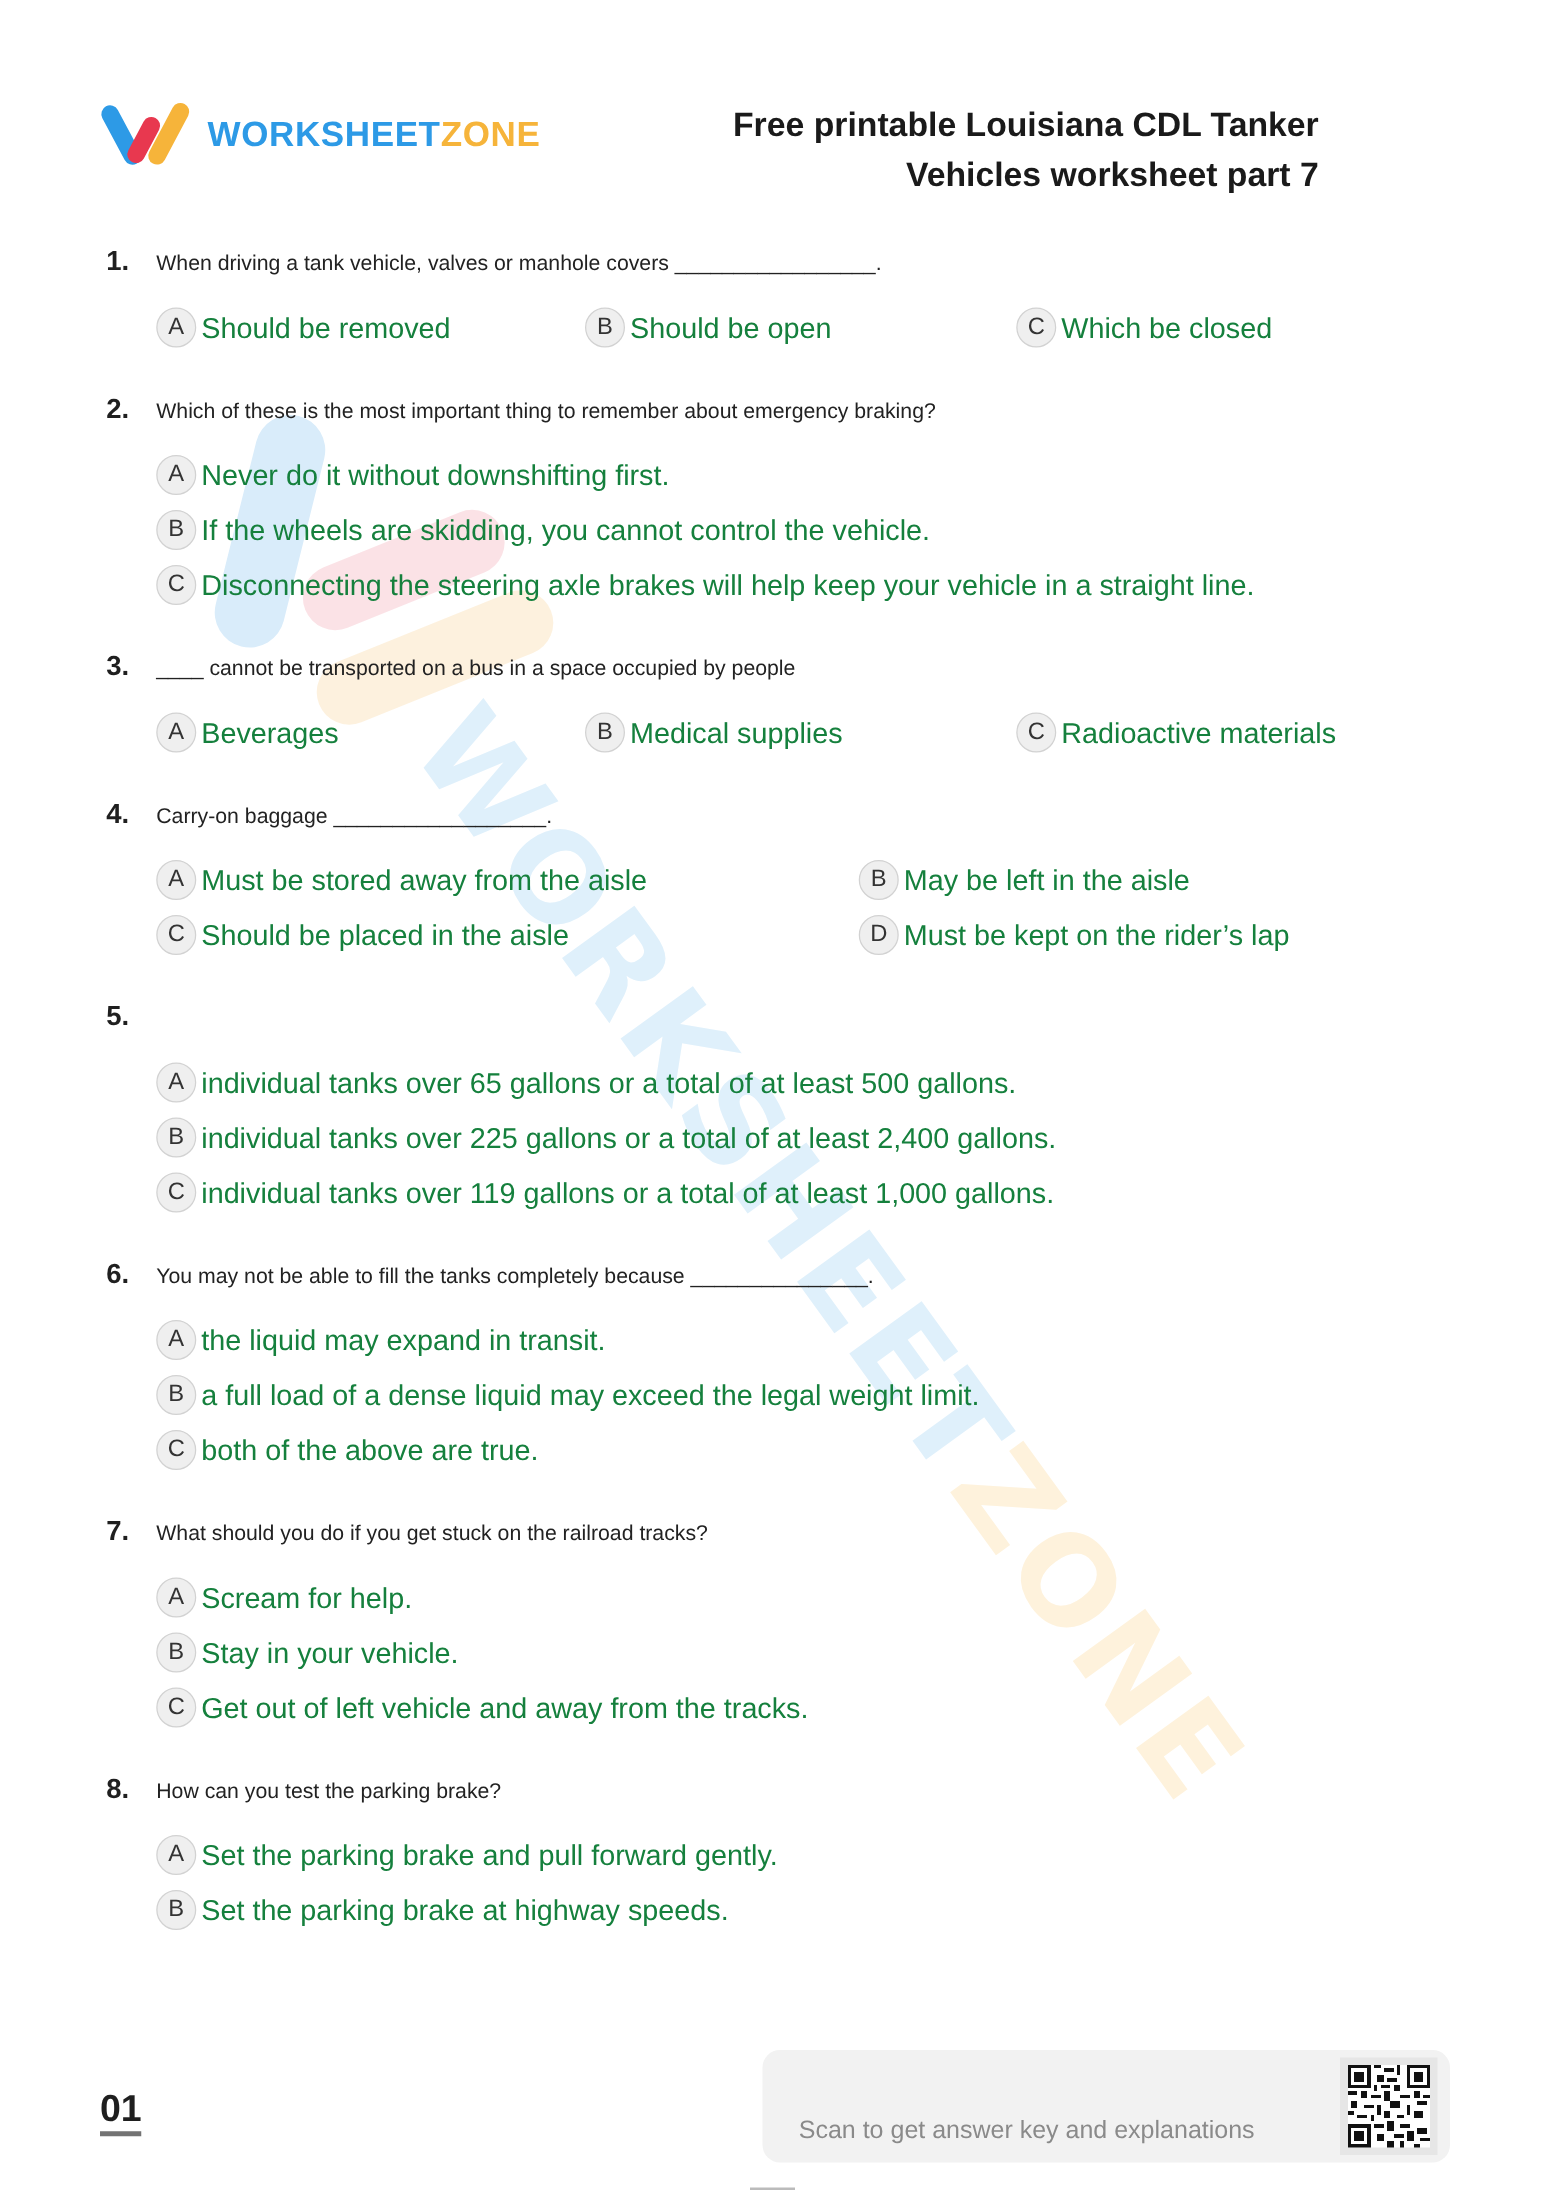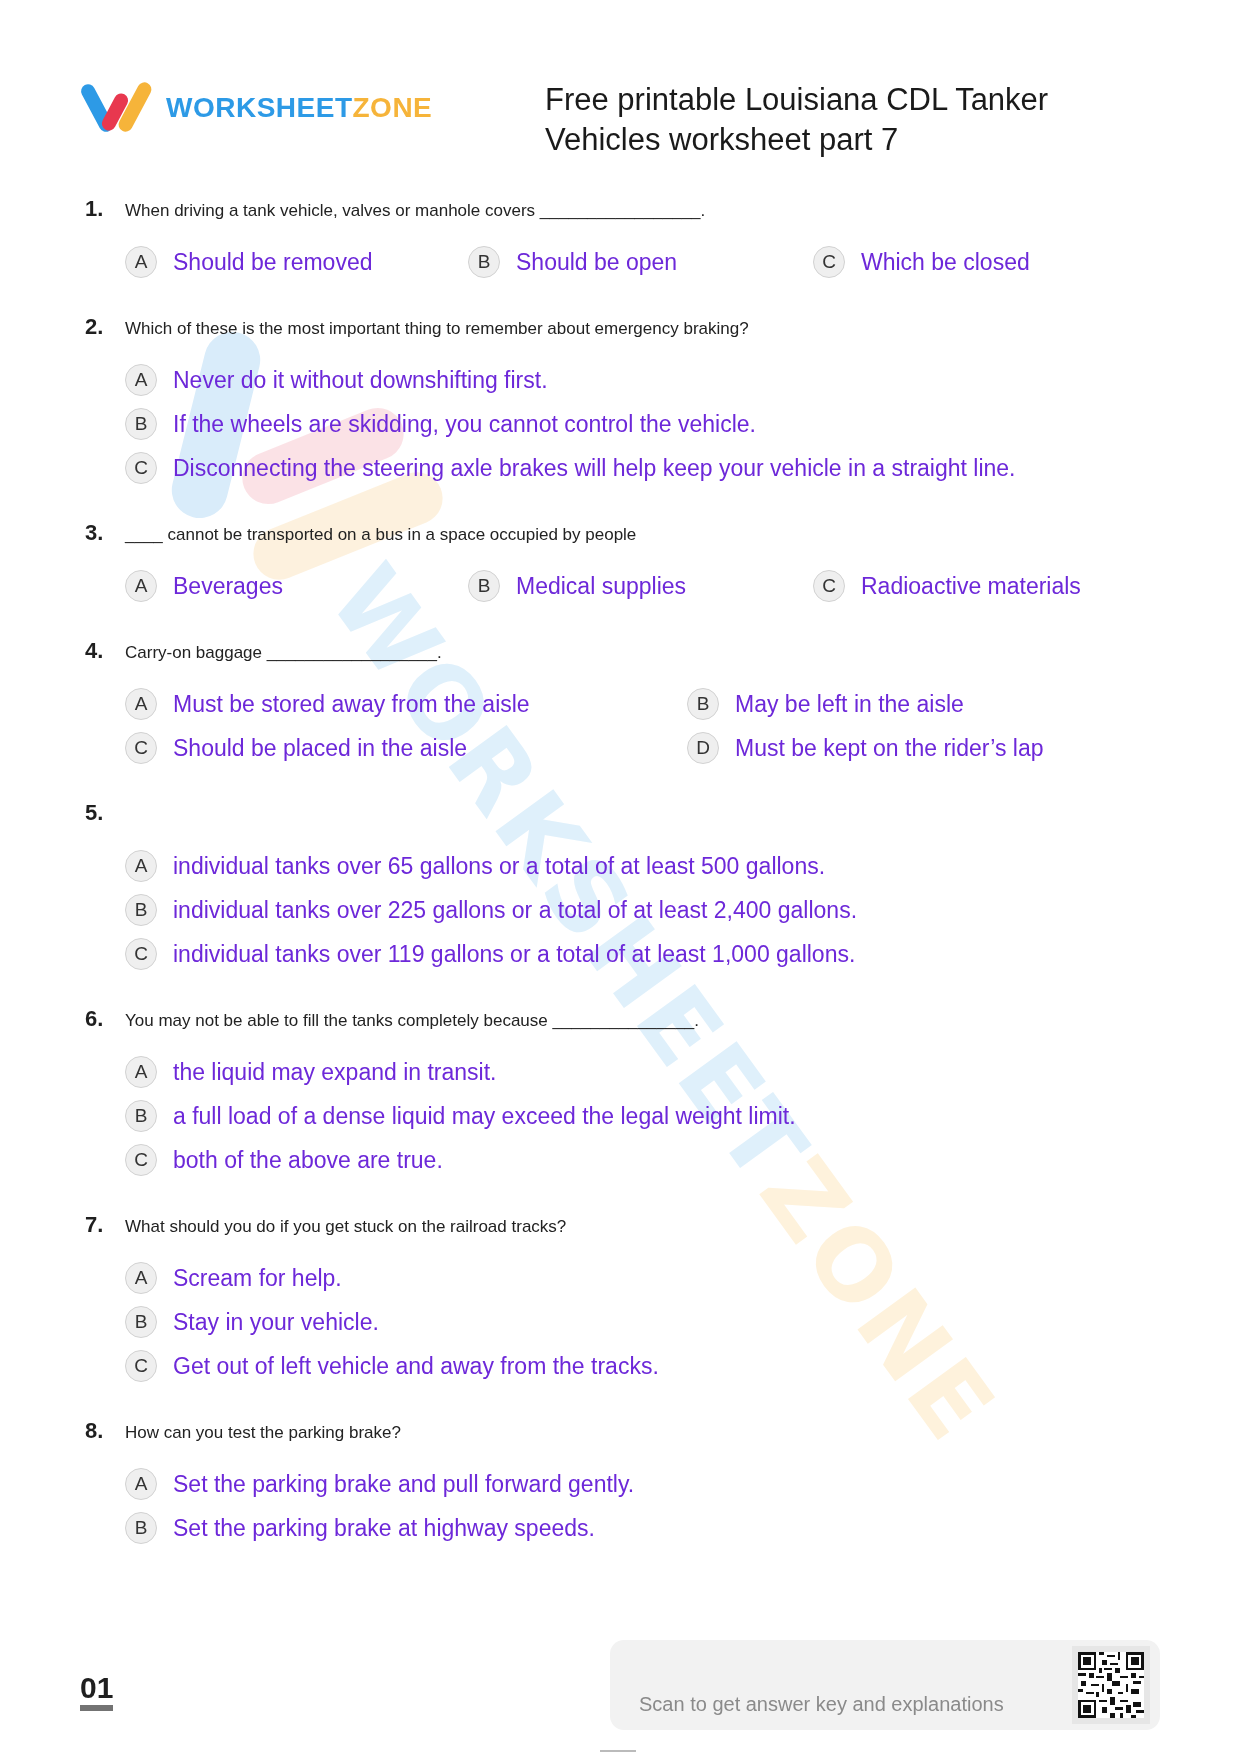--- a/index.html
+++ b/index.html
@@ -23,45 +23,45 @@
   
   .logo { position: absolute; left: 84px; top: 82px; display: flex; align-items: center; }
   .logo-mark { width: 70px; height: 52px; position: relative; }
   .logo-mark span { position: absolute; width: 14px; border-radius: 7px; }
   .logo-text { margin-left: 12px; font-size: 28px; font-weight: bold; letter-spacing: 0.5px; font-family: "Liberation Sans", sans-serif; }
   .logo-text .w { color: #2d9ae6; }
   .logo-text .z { color: #f6b43a; }
 
   .title {
     position: absolute; left: 545px; top: 80px; width: 510px;
-    text-align: left; font-weight: normal; font-size: 31px; line-height: 40px;
+    text-align: right; font-weight: bold; font-size: 27px; line-height: 40px;
     color: #1a1a1a; font-family: "Liberation Sans", sans-serif;
   }
 
   
   .q { position: absolute; left: 85px; width: 1080px; }
   .q-head { display: flex; align-items: baseline; font-size: 22px; height: 30px; }
   .q-num { width: 40px; font-weight: bold; font-family: "Liberation Sans", sans-serif; font-size: 22px; }
   .q-text { font-family: "Liberation Sans", sans-serif; font-size: 17px; color: #222; }
   .opts { margin-left: 40px; position: relative; }
   .opt { display: flex; align-items: center; height: 44px; }
   .opt.abs { position: absolute; }
   .bubble {
     width: 30px; height: 30px; border-radius: 50%;
     background: #efefef; border: 1px solid #d2d2d2;
     display: flex; align-items: center; justify-content: center;
     font-size: 19px; color: #333; font-family: "Liberation Sans", sans-serif;
     flex: 0 0 auto;
   }
-  .opt-text { margin-left: 16px; font-family: "Liberation Sans", sans-serif; font-size: 23px; color: #6d28d9; white-space: nowrap; }
+  .opt-text { margin-left: 4px; font-family: "Liberation Sans", sans-serif; font-size: 23px; color: #15803d; white-space: nowrap; }
 
   
   .page-num {
     position: absolute; left: 80px; top: 1672px; font-size: 30px; font-weight: bold;
-    border-bottom: 6px solid #737373; line-height: 32px; padding-bottom: 1px;
+    border-bottom: 4px solid #737373; line-height: 32px; padding-bottom: 1px;
     font-family: "Liberation Sans", sans-serif;
   }
   .scan-box {
     position: absolute; left: 610px; top: 1640px; width: 550px; height: 90px;
     background: #f2f2f2; border-radius: 14px;
     display: flex; align-items: center;
   }
   .scan-text { margin-left: 29px; font-size: 20px; color: #8a8a8a; font-family: "Liberation Sans", sans-serif; margin-top: 39px; }
   .qr {
     position: absolute; right: 10px; top: 6px; width: 78px; height: 78px;

